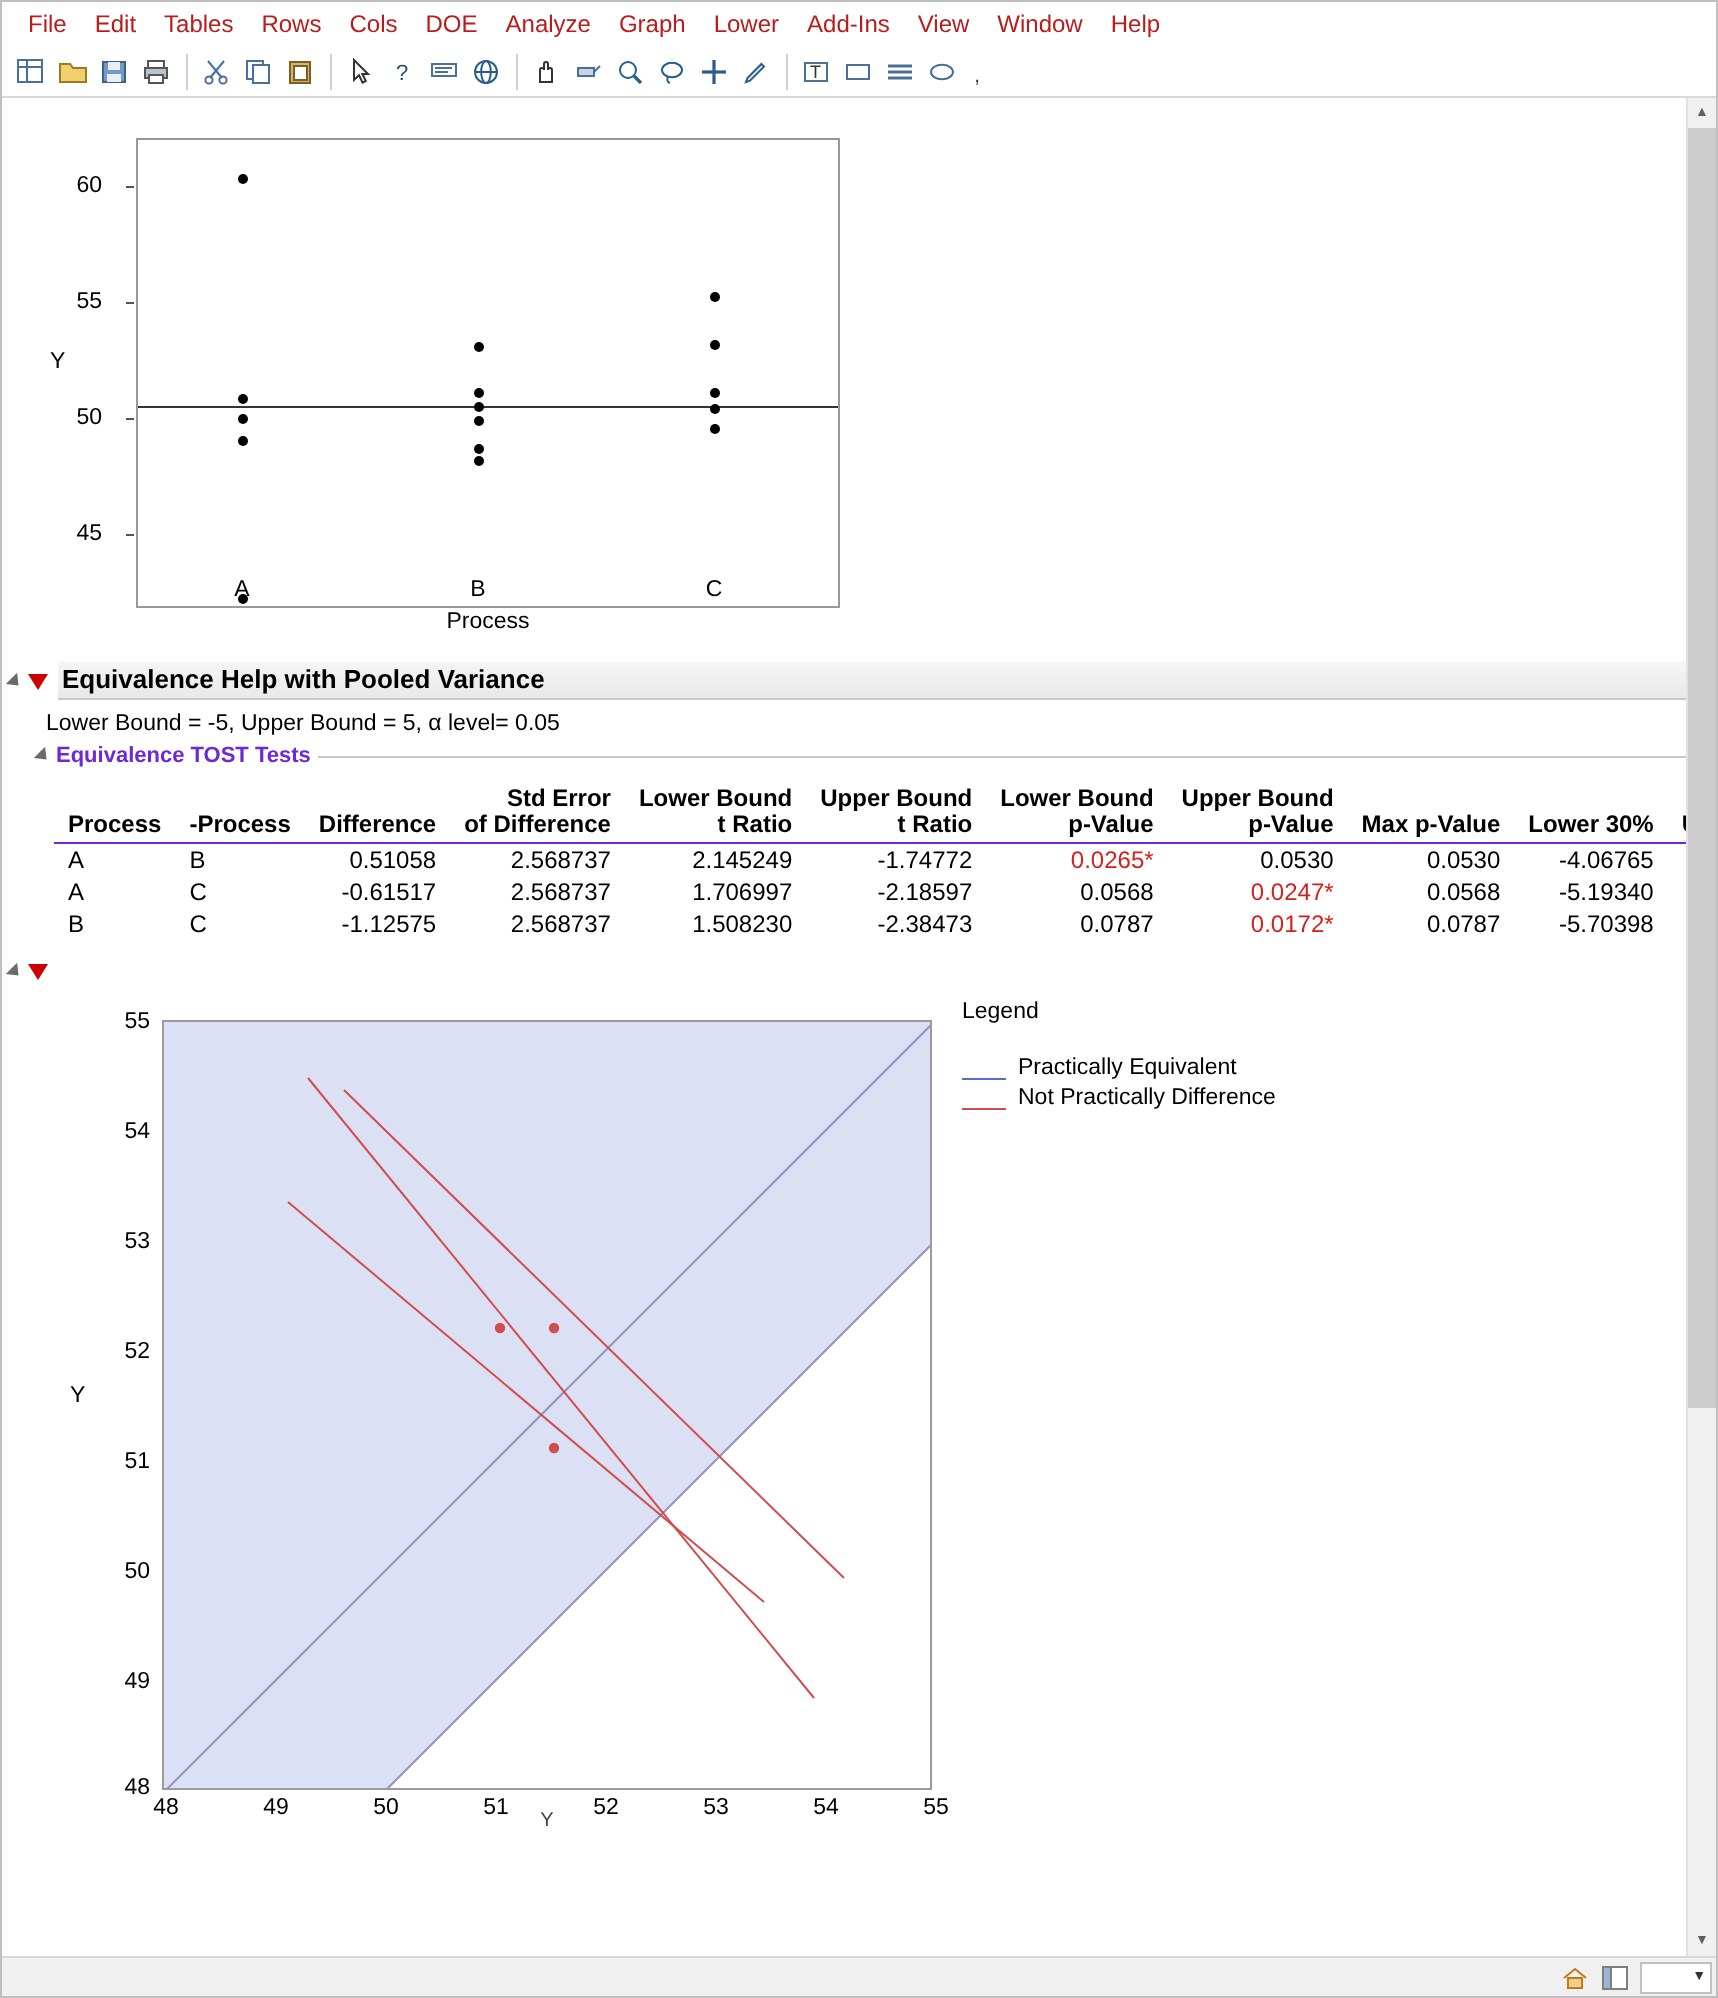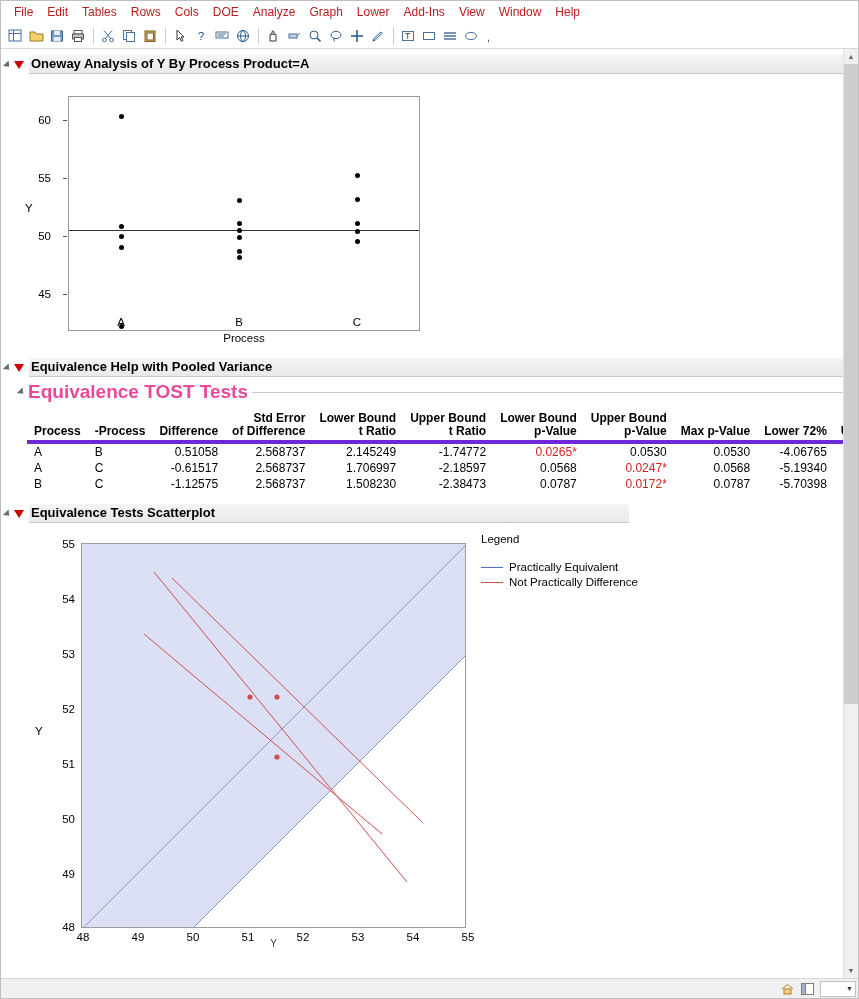--- a/index.html
+++ b/index.html
@@ -151,21 +151,21 @@
     flex: 1;
     font-weight: bold;
     font-size: 13px;
     color: #000;
     background: linear-gradient(to bottom, #f5f5f5 0%, #e9e9e9 100%);
     border-bottom: 1px solid #c8c8c8;
     padding: 1px 4px 2px 2px;
   }
   .hdr-plain {
     flex: none;
-    font-weight: bold; font-size: 19px; color: #ec4899;
+    font-weight: bold; font-size: 11px; color: #6d28d9;
   }
   .hdr-rule {
     flex: 1; height: 1px; background: #c8c8c8; margin-left: 4px;
   }
   .subtext {
     font-size: 11.5px; color: #000;
     margin: 4px 0 2px 22px;
   }
 
   
@@ -215,21 +215,21 @@
     border-collapse: collapse;
     margin-left: 26px;
     margin-top: 6px;
     font-size: 12px;
   }
   table.tost th {
     font-weight: bold;
     text-align: right;
     vertical-align: bottom;
     padding: 1px 7px 2px 7px;
-    border-bottom: 4px solid #6d28d9;
+    border-bottom: 1px solid #6d28d9;
     line-height: 13px;
     white-space: nowrap;
   }
   table.tost th.left { text-align: left; }
   table.tost td {
     text-align: right;
     padding: 1px 7px;
     white-space: nowrap;
   }
   table.tost td.left { text-align: left; }
@@ -263,21 +263,21 @@
   }
   .sc-xtick {
     position: absolute; top: 398px; width: 30px; text-align: center;
     font-size: 11.5px;
   }
   .legend {
     position: absolute; left: 470px; top: 0px;
     font-size: 11.5px;
   }
   .legend .lg-title { font-weight: normal; margin-bottom: 16px; }
-  .legend .lg-row { display: flex; align-items: center; margin-bottom: 3px; }
+  .legend .lg-row { display: flex; align-items: flex-end; margin-bottom: 3px; }
   .legend .lg-swatch { width: 22px; height: 0; border-top: 1px solid #000; margin-right: 6px; }
 
   
   .statusbar {
     height: 20px;
     background: #f0f0f0;
     border-top: 1px solid #d8d8d8;
     display: flex; align-items: center; justify-content: flex-end;
     flex: none;
     padding-right: 2px;
@@ -453,25 +453,20 @@
     <div class="tb">
       <svg width="12" height="14">
           <text x="1" y="12" font-size="11" fill="#444" font-family="Liberation Sans">,</text>
         </svg>
     </div>
   </div>
 
   <div class="content-wrap">
     <div class="content">
 
-      <div class="section-hdr" style="margin-top:4px;">
-        <span class="disc-tri"></span>
-        <span class="red-tri"></span>
-        <span class="hdr-bar">Oneway Analysis of Y By Process Product=A</span>
-      </div>
 
       <div class="oneway-plot">
         <div class="ow-ylabel">Y</div>
         <div class="ow-frame">
 
           <div class="ow-meanline" style="left:0;right:0;top:133px;"></div>
 
           <div class="dot" style="left:50px;top:17px;"></div>
           <div class="dot" style="left:50px;top:127px;"></div>
           <div class="dot" style="left:50px;top:137px;"></div>
@@ -505,40 +500,41 @@
         <div class="ow-xtick" style="left:213px;top:232px;">B</div>
         <div class="ow-xtick" style="left:331px;top:232px;">C</div>
         <div class="ow-xlabel">Process</div>
       </div>
 
       <div class="section-hdr" style="margin-top:10px;">
         <span class="disc-tri"></span>
         <span class="red-tri"></span>
         <span class="hdr-bar">Equivalence Help with Pooled Variance</span>
       </div>
+      <div class="subtext">Lower Bound = -5, Upper Bound = 5, α level= 0.05</div>
 
       <div class="section-hdr" style="margin-left:14px;">
         <span class="disc-tri"></span>
         <span class="hdr-plain">Equivalence TOST Tests</span>
         <span class="hdr-rule"></span>
       </div>
 
       <table class="tost">
         <thead>
           <tr>
             <th class="left"><span>Process</span></th>
             <th class="left"><span>-Process</span></th>
             <th><span>Difference</span></th>
             <th><span>Std Error</span><br><span>of Difference</span></th>
             <th><span>Lower Bound</span><br><span>t Ratio</span></th>
             <th><span>Upper Bound</span><br><span>t Ratio</span></th>
             <th><span>Lower Bound</span><br><span>p-Value</span></th>
             <th><span>Upper Bound</span><br><span>p-Value</span></th>
             <th><span>Max p-Value</span></th>
-            <th><span>Lower 72%</span></th>
+            <th><span>Lower 30%</span></th>
             <th><span>Upper 90%</span></th>
           </tr>
         </thead>
         <tbody>
           <tr>
             <td class="left">A</td>
             <td class="left">B</td>
             <td>0.51058</td>
             <td>2.568737</td>
             <td>2.145249</td>
@@ -574,21 +570,20 @@
             <td>0.0787</td>
             <td>-5.70398</td>
             <td>3.452474</td>
           </tr>
         </tbody>
       </table>
 
       <div class="section-hdr" style="margin-top:10px;">
         <span class="disc-tri"></span>
         <span class="red-tri"></span>
-        <span class="hdr-bar" style="max-width:600px;flex:none;width:600px;">Equivalence Tests Scatterplot</span>
       </div>
 
       <div class="scatter-wrap">
         <div class="sc-ylabel">Y</div>
 
         <div class="sc-frame">
           <svg width="385" height="385" style="display:block;">
 
             <polygon points="0,0 385,0 385,110 110,385 0,385" fill="#dce0f5"></polygon>
 

